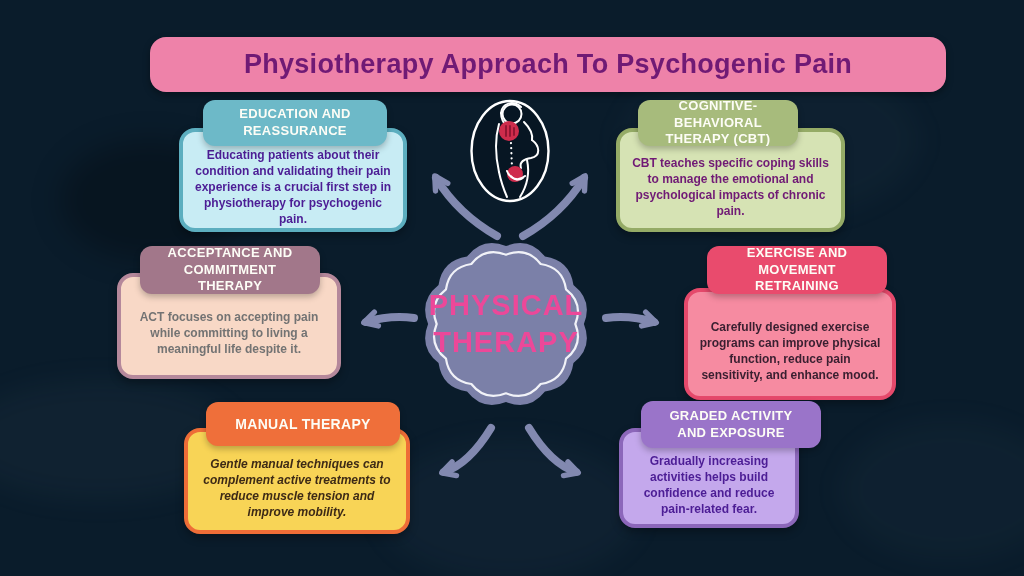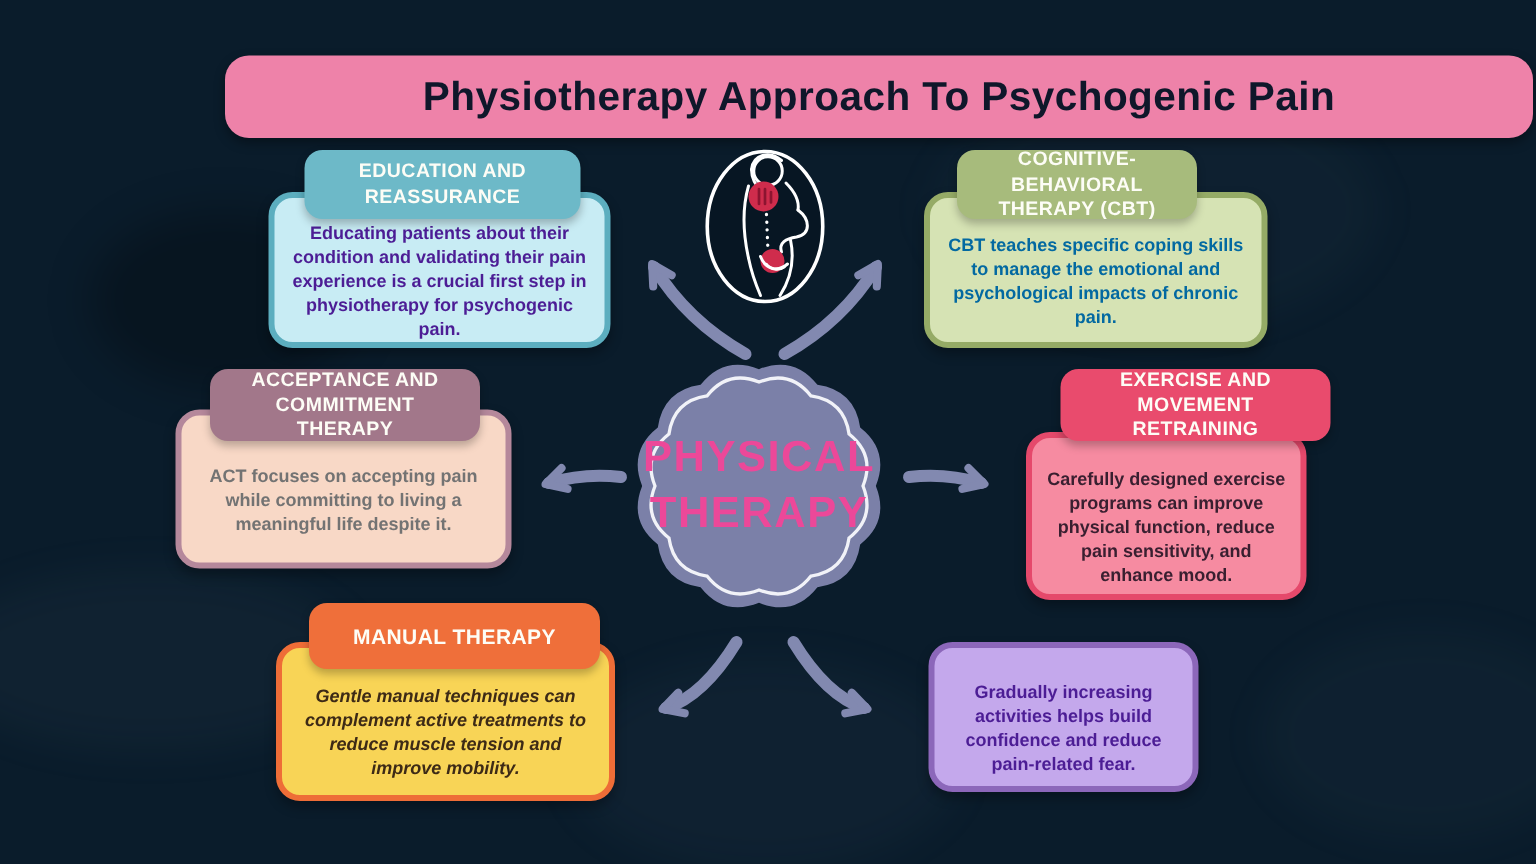--- a/index.html
+++ b/index.html
@@ -10,24 +10,24 @@
   }
   
   .blob{position:absolute;border-radius:50%;filter:blur(14px);pointer-events:none;}
   .b1{left:-40px;top:380px;width:280px;height:120px;background:rgba(140,160,180,0.05);}
   .b2{left:620px;top:60px;width:300px;height:160px;background:rgba(140,160,180,0.04);}
   .b3{left:380px;top:440px;width:260px;height:140px;background:rgba(120,140,170,0.05);}
   .b4{left:60px;top:140px;width:180px;height:120px;background:rgba(0,0,0,0.25);}
   .b5{left:840px;top:420px;width:220px;height:140px;background:rgba(130,150,175,0.04);}
 
   .title-bar{
-    position:absolute;left:150px;top:37px;width:872px;height:55px;
+    position:absolute;left:150px;top:37px;width:796px;height:55px;
     background:#ee82a9;border-radius:16px;
     display:flex;align-items:center;justify-content:center;
-    color:#0f172a;font-size:27px;font-weight:bold;letter-spacing:0.3px;
+    color:#701a75;font-size:27px;font-weight:bold;letter-spacing:0.3px;
     box-shadow:0 3px 7px rgba(0,0,0,0.35);
   }
 
   .hdr{
     position:absolute;z-index:3;border-radius:12px;
     display:flex;align-items:center;justify-content:center;text-align:center;
     color:#fdfdf6;font-weight:bold;font-size:13px;line-height:1.3;letter-spacing:0.3px;
     padding:0 24px;box-sizing:border-box;
     box-shadow:0 3px 6px rgba(0,0,0,0.25);
   }
@@ -37,27 +37,27 @@
     font-weight:bold;font-size:12px;line-height:1.32;
     padding:24px 10px 8px 10px;box-sizing:border-box;
     box-shadow:0 4px 8px rgba(0,0,0,0.3);
   }
 
   
   .hdr-education{left:203px;top:100px;width:184px;height:46px;background:#6db9c8;}
   .bdy-education{left:179px;top:128px;width:228px;height:104px;background:#c8ecf4;border-color:#5caebf;color:#4c1d95;}
   
   .hdr-cbt{left:638px;top:100px;width:160px;height:46px;background:#a7bb7c;}
-  .bdy-cbt{left:616px;top:128px;width:229px;height:104px;background:#d6e3b4;border-color:#95ab66;color:#0369a1;}
+  .bdy-cbt{left:616px;top:128px;width:229px;height:104px;background:#d6e3b4;border-color:#95ab66;color:#701a75;}
   
   .hdr-act{left:140px;top:246px;width:180px;height:48px;background:#a2778a;}
   .bdy-act{left:117px;top:273px;width:224px;height:106px;background:#f8d8c6;border-color:#b5889b;color:#737373;}
   
   .hdr-exercise{left:707px;top:246px;width:180px;height:48px;background:#e94b6d;}
-  .bdy-exercise{left:684px;top:288px;width:187px;height:112px;background:#f68ba1;border-color:#e5496b;color:#391f30;}
+  .bdy-exercise{left:684px;top:288px;width:212px;height:112px;background:#f68ba1;border-color:#e5496b;color:#391f30;}
   
   .hdr-manual{left:206px;top:402px;width:194px;height:44px;background:#ef6f3a;font-size:14px;}
   .bdy-manual{left:184px;top:428px;width:226px;height:106px;background:#f8d456;border-color:#ee6d37;color:#3d2a16;font-style:italic;}
   
   .hdr-graded{left:641px;top:401px;width:180px;height:47px;background:#9a74c9;}
   .bdy-graded{left:619px;top:428px;width:180px;height:100px;background:#c4a8ec;border-color:#8c67ba;color:#4c1d95;}
 
   .badge-svg{position:absolute;left:411px;top:229px;width:190px;height:190px;z-index:1;}
   .badge-label{
     position:absolute;left:411px;top:229px;width:190px;height:190px;z-index:2;
@@ -140,15 +140,16 @@
 
   <div class="hdr hdr-act">ACCEPTANCE AND COMMITMENT THERAPY</div>
   <div class="bdy bdy-act">ACT focuses on accepting pain while committing to living a meaningful life despite it.</div>
 
   <div class="hdr hdr-exercise">EXERCISE AND MOVEMENT RETRAINING</div>
   <div class="bdy bdy-exercise">Carefully designed exercise programs can improve physical function, reduce pain sensitivity, and enhance mood.</div>
 
   <div class="hdr hdr-manual">MANUAL THERAPY</div>
   <div class="bdy bdy-manual">Gentle manual techniques can complement active treatments to reduce muscle tension and improve mobility.</div>
 
+  <div class="hdr hdr-graded">GRADED ACTIVITY AND EXPOSURE</div>
   <div class="bdy bdy-graded">Gradually increasing activities helps build confidence and reduce pain-related fear.</div>
 
 </div>
 
 </body></html>

